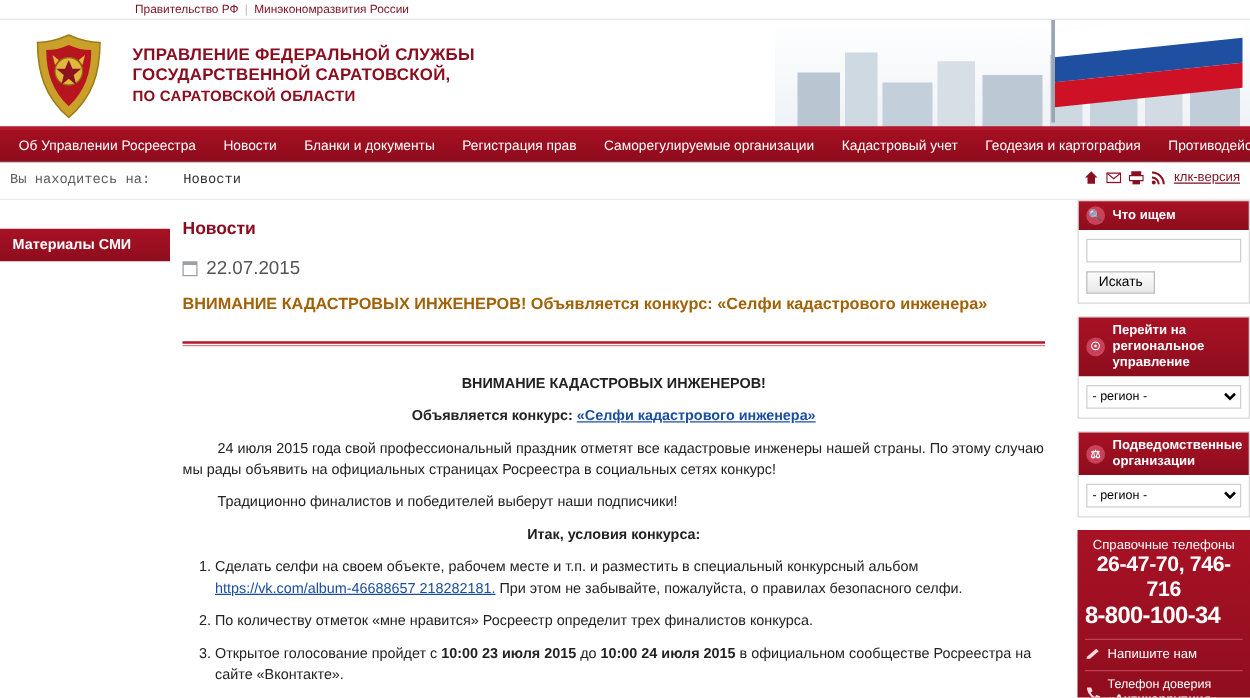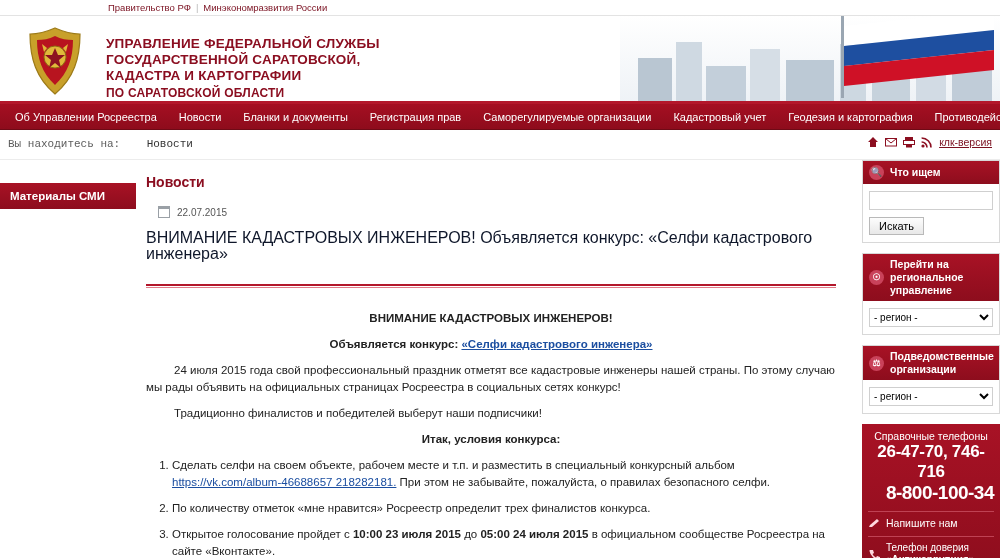--- a/index.html
+++ b/index.html
@@ -117,28 +117,28 @@
   .right {
     position:absolute; left:862px; top:0; width:138px;
   }
 
   .pagetitle {
     color:#8b0e20; font-size:14px; font-weight:bold;
     margin:14px 0 0 0;
   }
   .dateline {
     margin-top:16px; display:flex; align-items:center; gap:7px;
-    color:#555; font-size:10px;margin-left:12px;
+    color:#555; font-size:15px;
   }
   .cal {
     width:12px; height:12px; border:1px solid #9aa0a6; border-top:3px solid #9aa0a6;
     display:inline-block; background:#fff;
   }
   .newshead {
-    margin-top:12px; font-size:16px; font-weight:normal; color:#0f172a;
+    margin-top:12px; font-size:13px; font-weight:bold; color:#a16207;
     line-height:16px;
   }
   .hr {
     margin-top:22px; height:0; border-top:2px solid #b3172b;
     border-bottom:1px solid #e07b88; padding-bottom:1px;
   }
 
   .article { margin-top:22px; font-size:11.5px; line-height:17px; color:#222; }
   .center { text-align:center; }
   .b { font-weight:bold; }
@@ -178,21 +178,21 @@
     width:100%; height:19px; font-size:10px; border:1px solid #cfcfcf;
     background:#fff; font-family:"Liberation Sans", sans-serif;
   }
 
   .phones {
     background:linear-gradient(180deg,#a81225,#8d0d1d);
     color:#fff; padding:6px 6px 8px 6px;
   }
   .phones .cap { font-size:10.5px; text-align:center; }
   .phones .n1 { font-size:17px; font-weight:bold; text-align:center; letter-spacing:-0.3px; }
-  .phones .n2 { font-size:19px; font-weight:bold; text-align:right; letter-spacing:-0.5px; }
+  .phones .n2 { font-size:19px; font-weight:bold; text-align:left; letter-spacing:-0.5px; }
   .phones .row {
     display:flex; align-items:center; gap:5px; margin-top:7px;
     font-size:10.5px; border-top:1px solid #bf4254; padding-top:5px;
   }
   .phones .row .ic2 { width:13px; height:11px; flex:0 0 13px; }
   .phones .small { font-size:10px; line-height:12px; }
   .phones .small b { font-size:10px; }
 </style>
 </head>
 <body>
@@ -229,21 +229,20 @@
       <path d="M39 4 C30 8 22 10 14 10 C14 34 20 54 39 70 C58 54 64 34 64 10 C56 10 48 8 39 4 Z" fill="#c8a02a" stroke="#9c7a18" stroke-width="1.2"></path>
       <path d="M39 12 C33 15 27 16 21 16 C21 34 26 49 39 61 C52 49 57 34 57 16 C51 16 45 15 39 12 Z" fill="#b8141f"></path>
       <circle cx="39" cy="33" r="11" fill="#e0b93a" stroke="#8d6c10" stroke-width="1"></circle>
       <path d="M39 24 l3 7 h7 l-6 5 2 8 -6-5 -6 5 2-8 -6-5 h7 z" fill="#8d1220"></path>
       <path d="M26 20 l5 4 -3 4 z M52 20 l-5 4 3 4 z" fill="#e0b93a"></path>
     </svg>
 
     <div class="title-block">
       <div class="l1">УПРАВЛЕНИЕ ФЕДЕРАЛЬНОЙ СЛУЖБЫ</div>
       <div class="l2">ГОСУДАРСТВЕННОЙ САРАТОВСКОЙ,</div>
-      <div class="l3">КАДАСТРА И КАРТОГРАФИИ</div>
       <div class="l4">ПО САРАТОВСКОЙ ОБЛАСТИ</div>
     </div>
     <div class="redline"></div>
   </div>
 
   <div class="nav">
     <a href="#">Об Управлении Росреестра</a>
     <a href="#">Новости</a>
     <a href="#">Бланки и документы</a>
     <a href="#">Регистрация прав</a>
@@ -312,21 +311,21 @@
         <p class="center b">Итак, условия конкурса:</p>
 
         <ol class="terms">
           <li>
             <span>Сделать селфи на своем объекте, рабочем месте и т.п. и разместить в специальный конкурсный альбом </span><a href="#">https://vk.com/album-46688657 218282181.</a><span> При этом не забывайте, пожалуйста, о правилах безопасного селфи.</span>
           </li>
           <li>
             <span>По количеству отметок «мне нравится» Росреестр определит трех финалистов конкурса.</span>
           </li>
           <li>
-            <span>Открытое голосование пройдет с </span><b>10:00 23 июля 2015</b><span> до </span><b>05:00 24 июля 2015</b><span> в официальном сообществе Росреестра на сайте «Вконтакте».</span>
+            <span>Открытое голосование пройдет с </span><b>10:00 23 июля 2015</b><span> до </span><b>10:00 24 июля 2015</b><span> в официальном сообществе Росреестра на сайте «Вконтакте».</span>
           </li>
         </ol>
 
         <p class="indent">
           <b>24 июля 2015 в 11:00</b><span> будут подведены итоги и объявлен победитель – автора лучшего «кадастрового селфи»!</span>
         </p>
 
       </div>
     </div>
 

